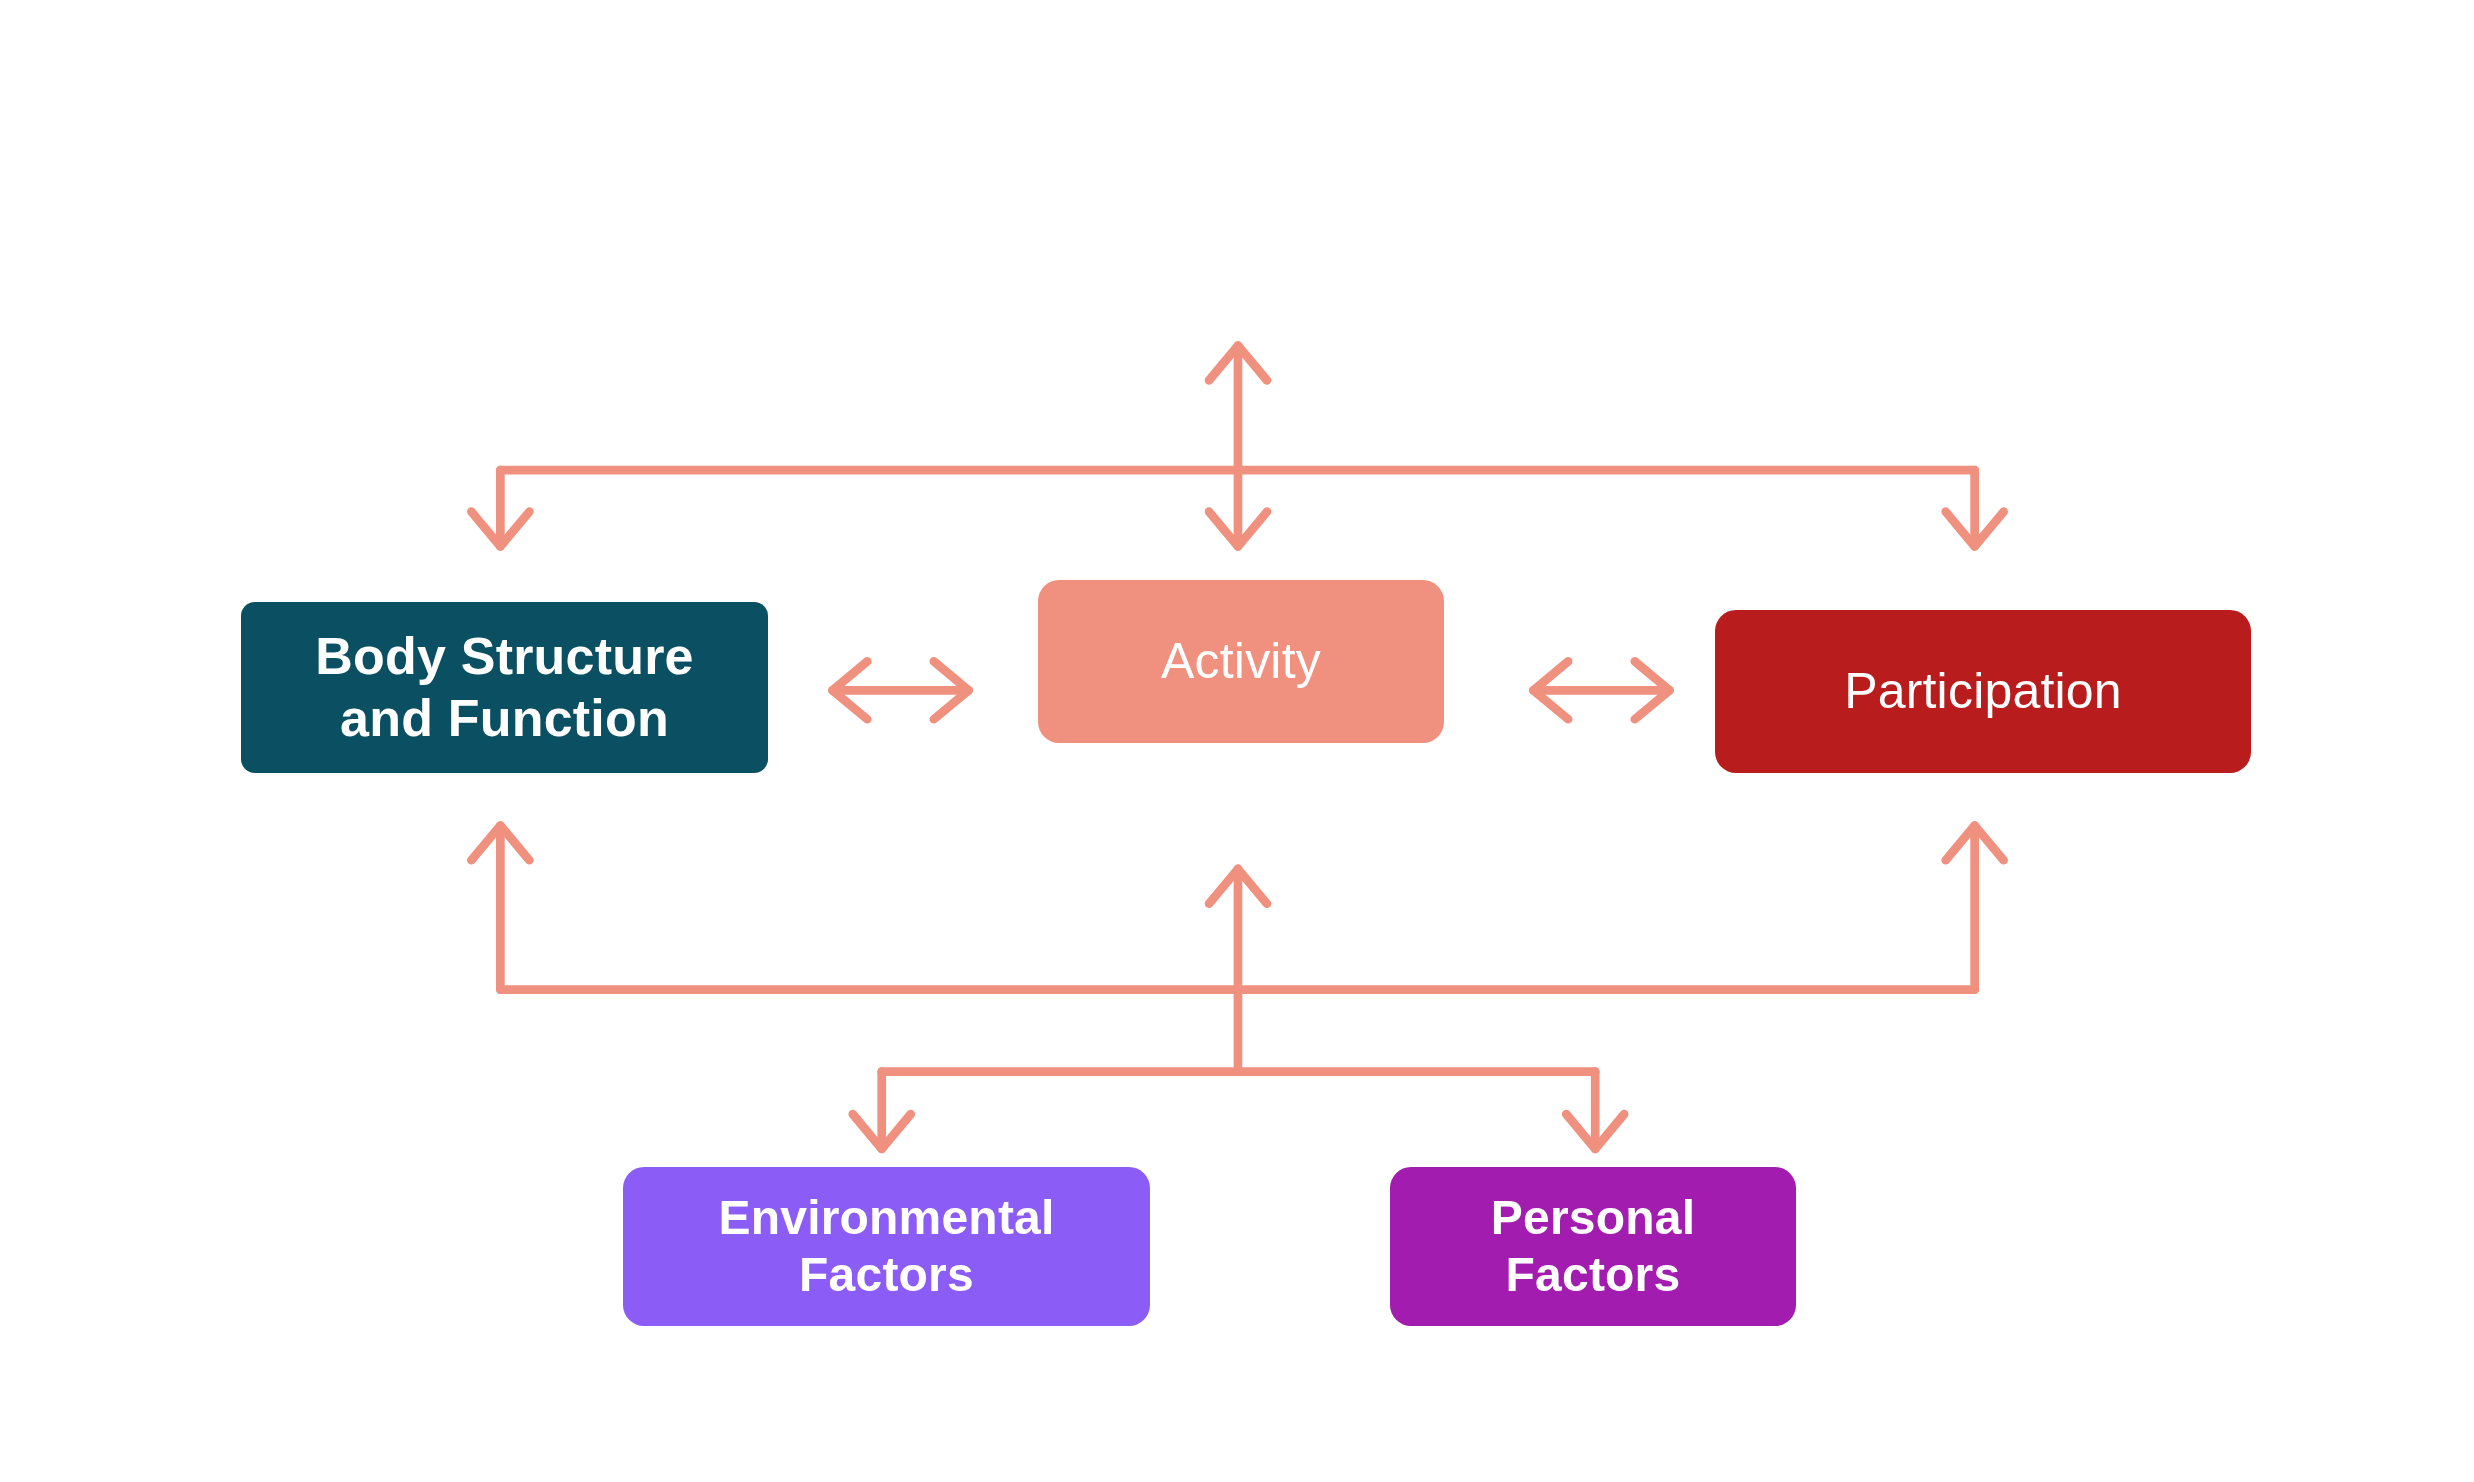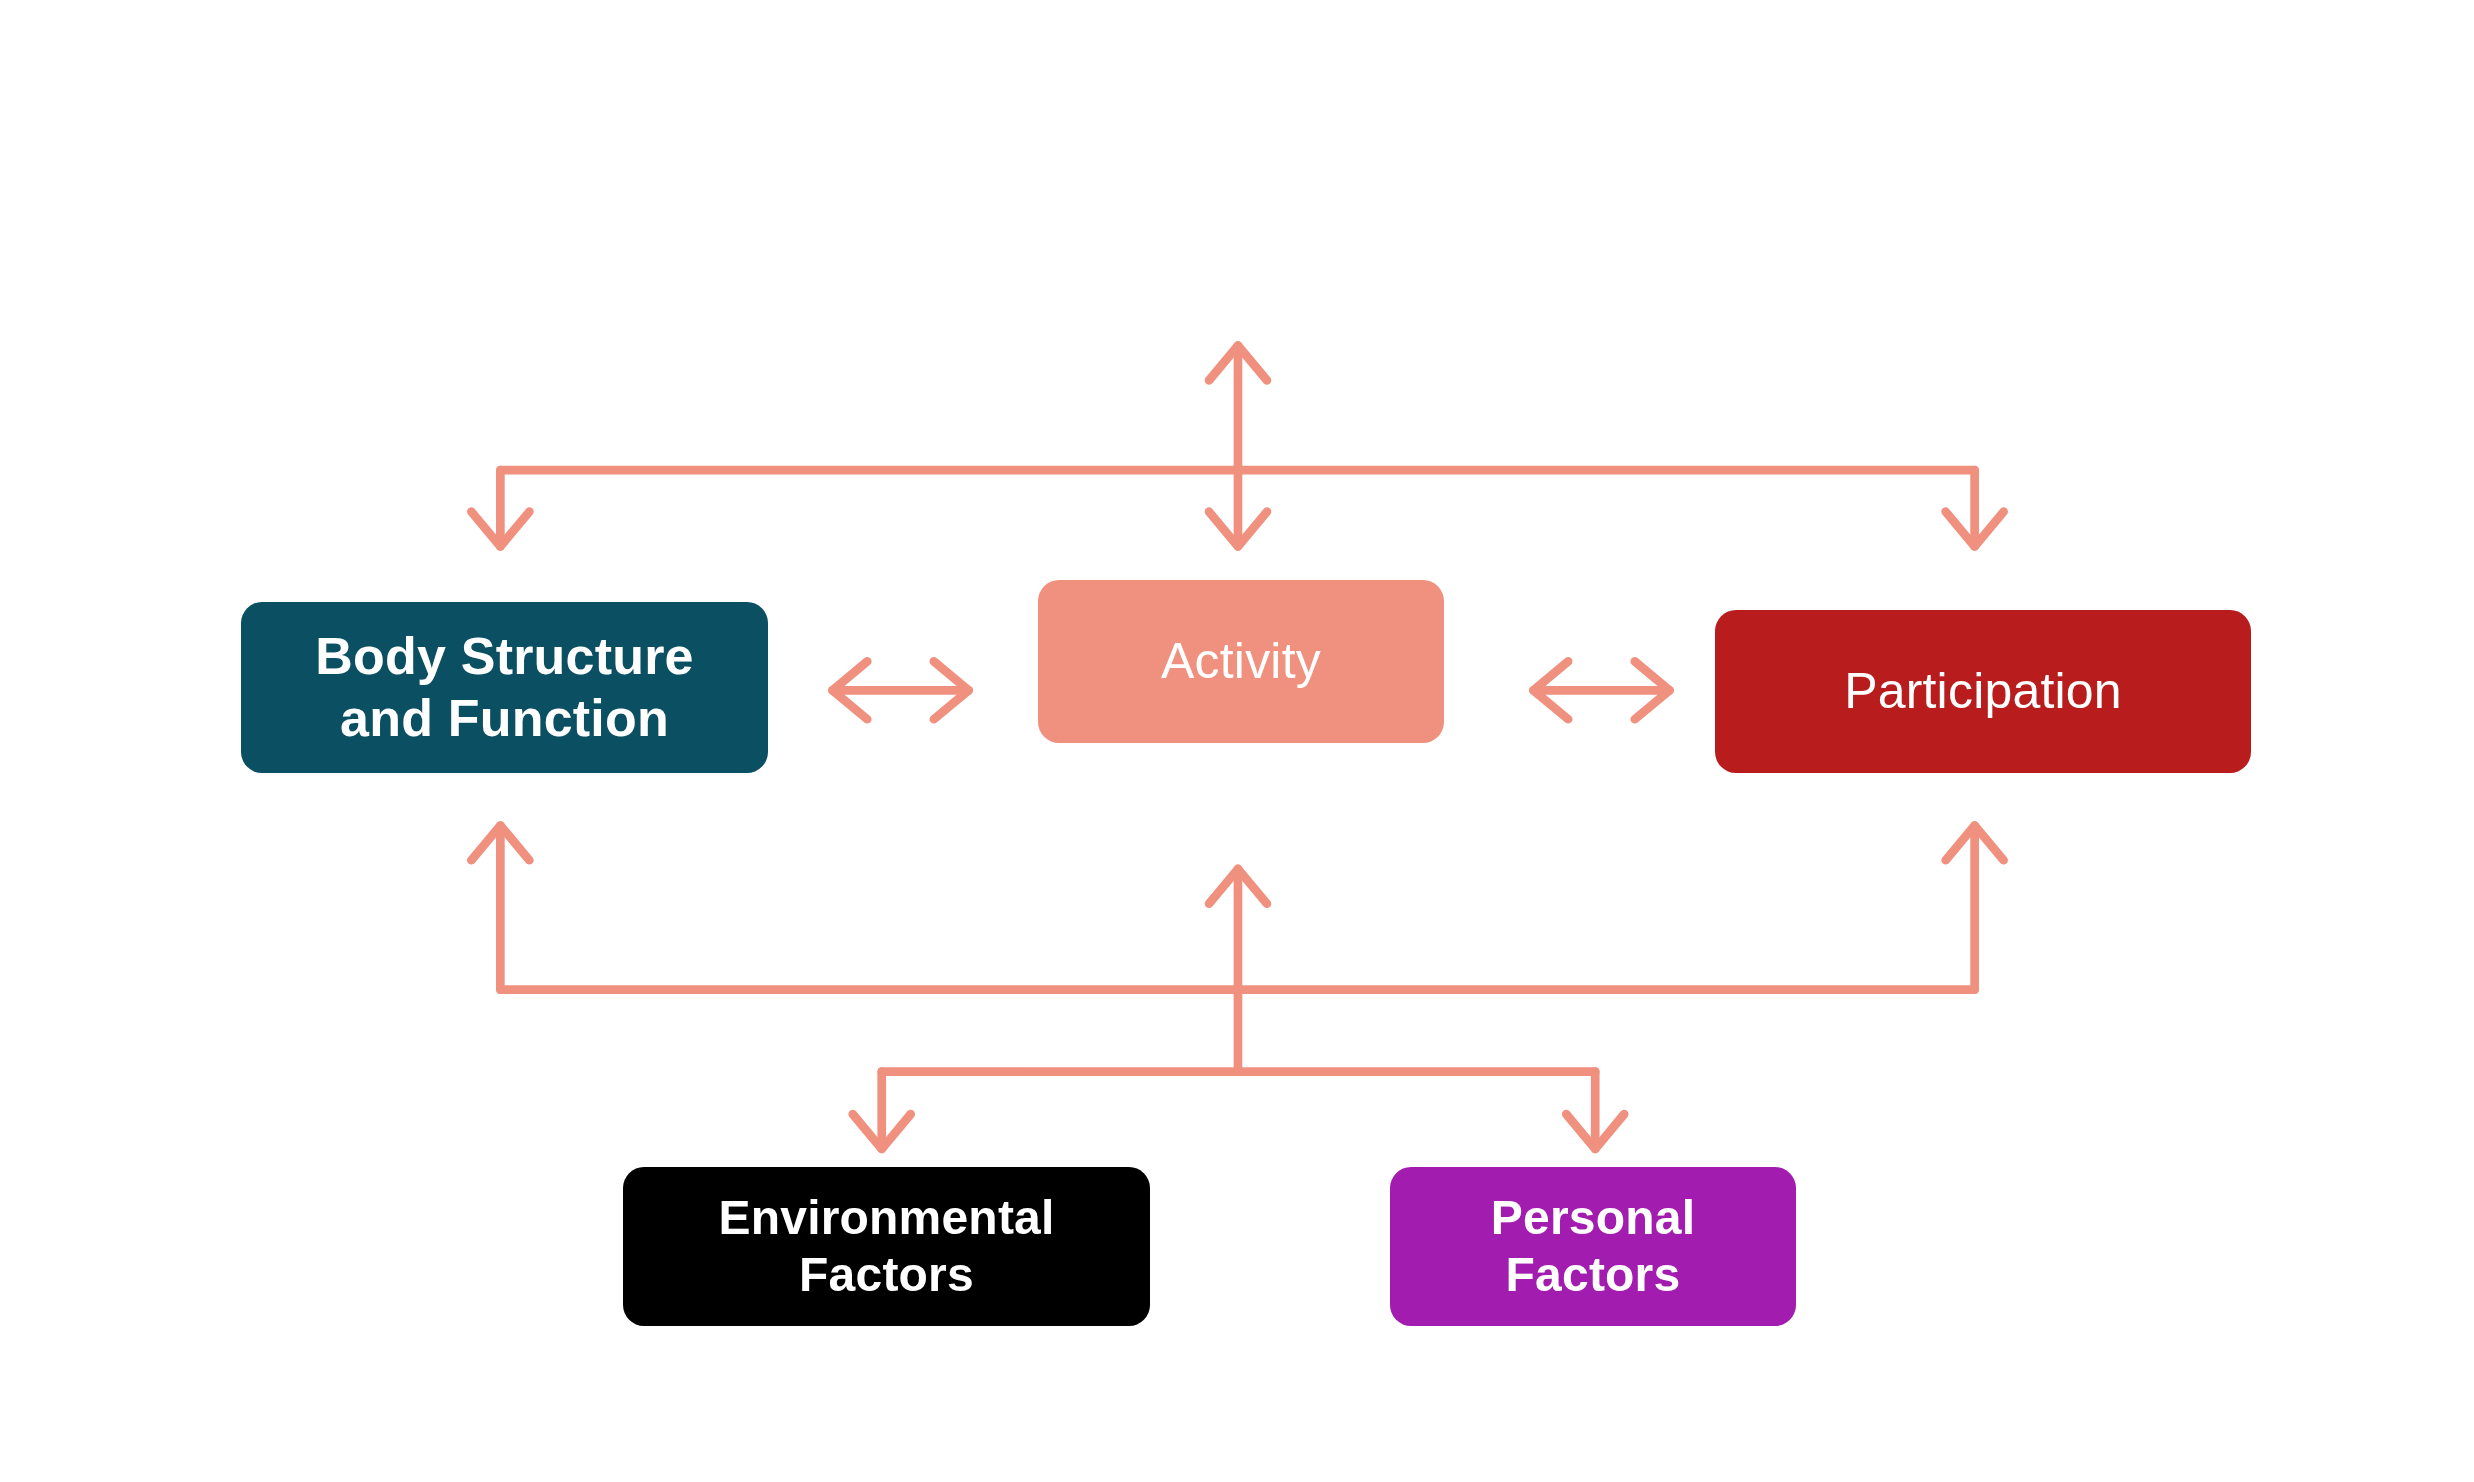--- a/index.html
+++ b/index.html
@@ -35,41 +35,41 @@
   #node-health-condition {
     left: 919px;  top: 135px;  width: 645px;  height: 165px;
     background: #959595;
     border-radius: 21px;
     font-size: 52px;
     font-weight: 700;
   }
   #node-body-structure {
     left: 241px;  top: 602px;  width: 527px;  height: 171px;
     background: #0b4f63;
-    border-radius: 21px;
+    border-radius: 14px;
     font-size: 52px;
     font-weight: 700;
   }
   #node-activity {
     left: 1038px; top: 580px;  width: 406px;  height: 163px;
     background: #f0907f;
     border-radius: 21px;
     font-size: 50px;
     font-weight: 400;
   }
   #node-participation {
     left: 1715px; top: 610px;  width: 536px;  height: 163px;
     background: #b91c1c;
     border-radius: 21px;
     font-size: 50px;
     font-weight: 400;
   }
   #node-environmental-factors {
     left: 623px;  top: 1167px; width: 527px;  height: 159px;
-    background: #000000;
+    background: #8b5cf6;
     border-radius: 21px;
     font-size: 48px;
     font-weight: 700;
   }
   #node-personal-factors {
     left: 1390px; top: 1167px; width: 406px;  height: 159px;
     background: #a21caf;
     border-radius: 21px;
     font-size: 48px;
     font-weight: 700;

